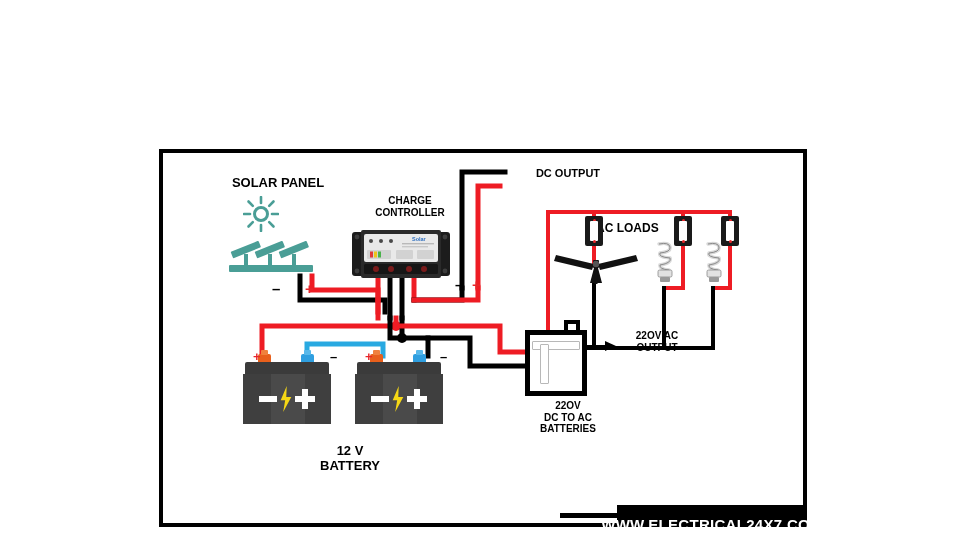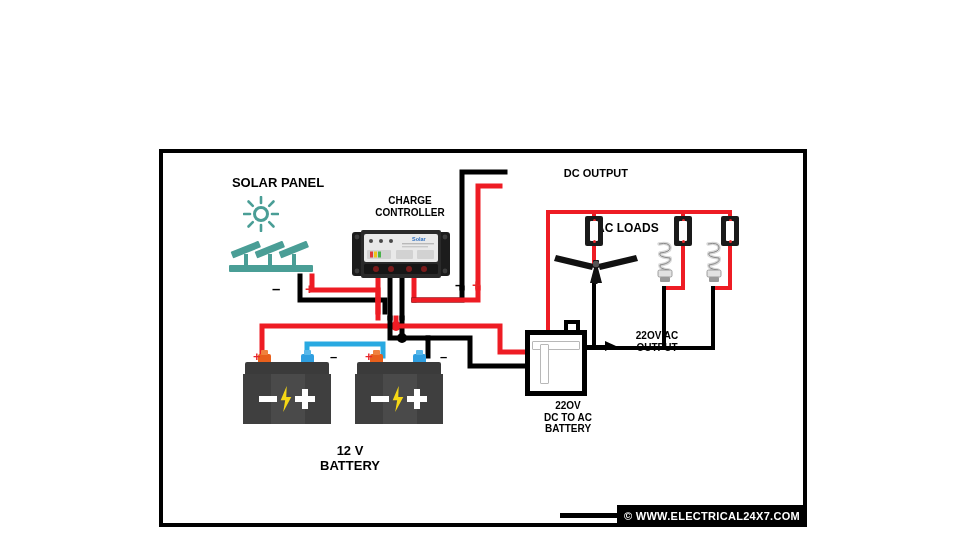--- a/index.html
+++ b/index.html
@@ -19,21 +19,21 @@
      border:4px solid #000;background:#fff;box-sizing:border-box;}
 
   .canvas{position:absolute;left:0;top:0;width:960px;height:540px;
      pointer-events:none;}
 
   
   .lbl{position:absolute;font-weight:bold;color:#000;line-height:1.15;
      font-family:"Liberation Sans",sans-serif;text-align:center;white-space:pre-line;}
   .lbl-solar{left:198px;top:176px;width:160px;font-size:13px;}
   .lbl-cc{left:340px;top:195px;width:140px;font-size:10px;}
-  .lbl-dc{left:508px;top:167px;width:120px;font-size:11px;text-align:right;}
+  .lbl-dc{left:508px;top:167px;width:120px;font-size:11px;text-align:center;}
   .lbl-acloads{left:596px;top:222px;width:100px;font-size:12px;text-align:left;}
   .lbl-acout{left:612px;top:330px;width:90px;font-size:10px;text-align:center;}
   .lbl-inv{left:508px;top:400px;width:120px;font-size:10px;}
   .lbl-batt{left:285px;top:444px;width:130px;font-size:13px;}
 
   .sign{position:absolute;font-weight:bold;font-size:15px;line-height:1;}
   .sign.minus{color:#000;}
   .sign.plus{color:#e8262a;}
 
   
@@ -84,21 +84,21 @@
   .sw-dot{position:absolute;left:7.5px;width:3px;height:3px;background:#e8262a;border-radius:50%;}
 
   
   .fan{position:absolute;left:550px;top:250px;width:92px;height:34px;}
   
   .bulb{position:absolute;width:34px;height:48px;}
 
   
   .watermark{position:absolute;left:617px;top:505px;width:190px;height:21px;
      background:#000;display:flex;align-items:center;justify-content:center;}
-  .watermark span{color:#fff;font-size:11px;font-weight:bold;letter-spacing:0.3px;
+  .watermark span{color:#fff;font-size:15px;font-weight:bold;letter-spacing:0.3px;
      font-family:"Liberation Sans",sans-serif;}
   .wm-tail{position:absolute;left:560px;top:513px;width:58px;height:5px;background:#000;}
 </style>
 </head>
 <body>
 
 <div id="stage">
 
 
   <div class="frame"></div>
@@ -276,21 +276,21 @@
   <div class="sign minus" style="left:440px;top:350px;font-size:13px;">–</div>
 
   <div class="lbl lbl-batt">12 V
 BATTERY</div>
 
   <div class="inverter"></div>
   <div class="inv-slot-h"></div>
   <div class="inv-slot-v"></div>
   <div class="lbl lbl-inv">22OV
 DC TO AC
-BATTERY</div>
+BATTERIES</div>
   <div class="lbl lbl-acout">22OV AC
 OUTPUT</div>
 
   <div class="lbl lbl-acloads">AC LOADS</div>
 
   <div class="switch" style="left:585px;top:216px;">
     <div class="sw-dot" style="top:3px;"></div>
     <div class="sw-rocker"></div>
     <div class="sw-dot" style="top:24px;"></div>
   </div>

